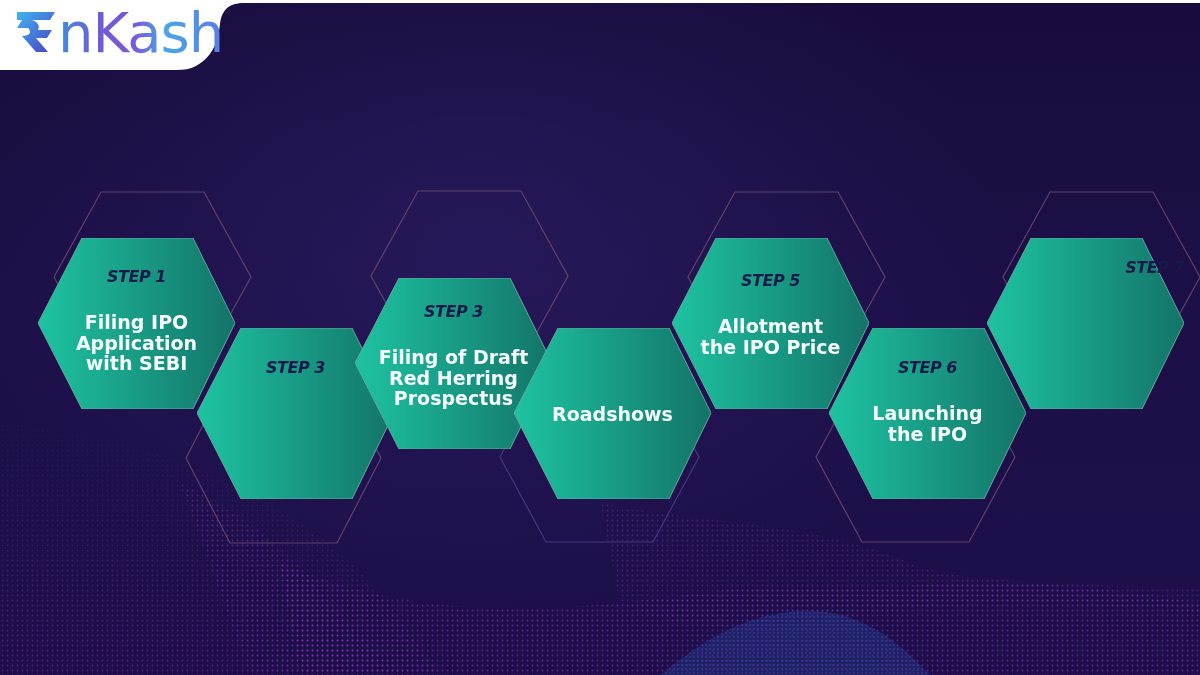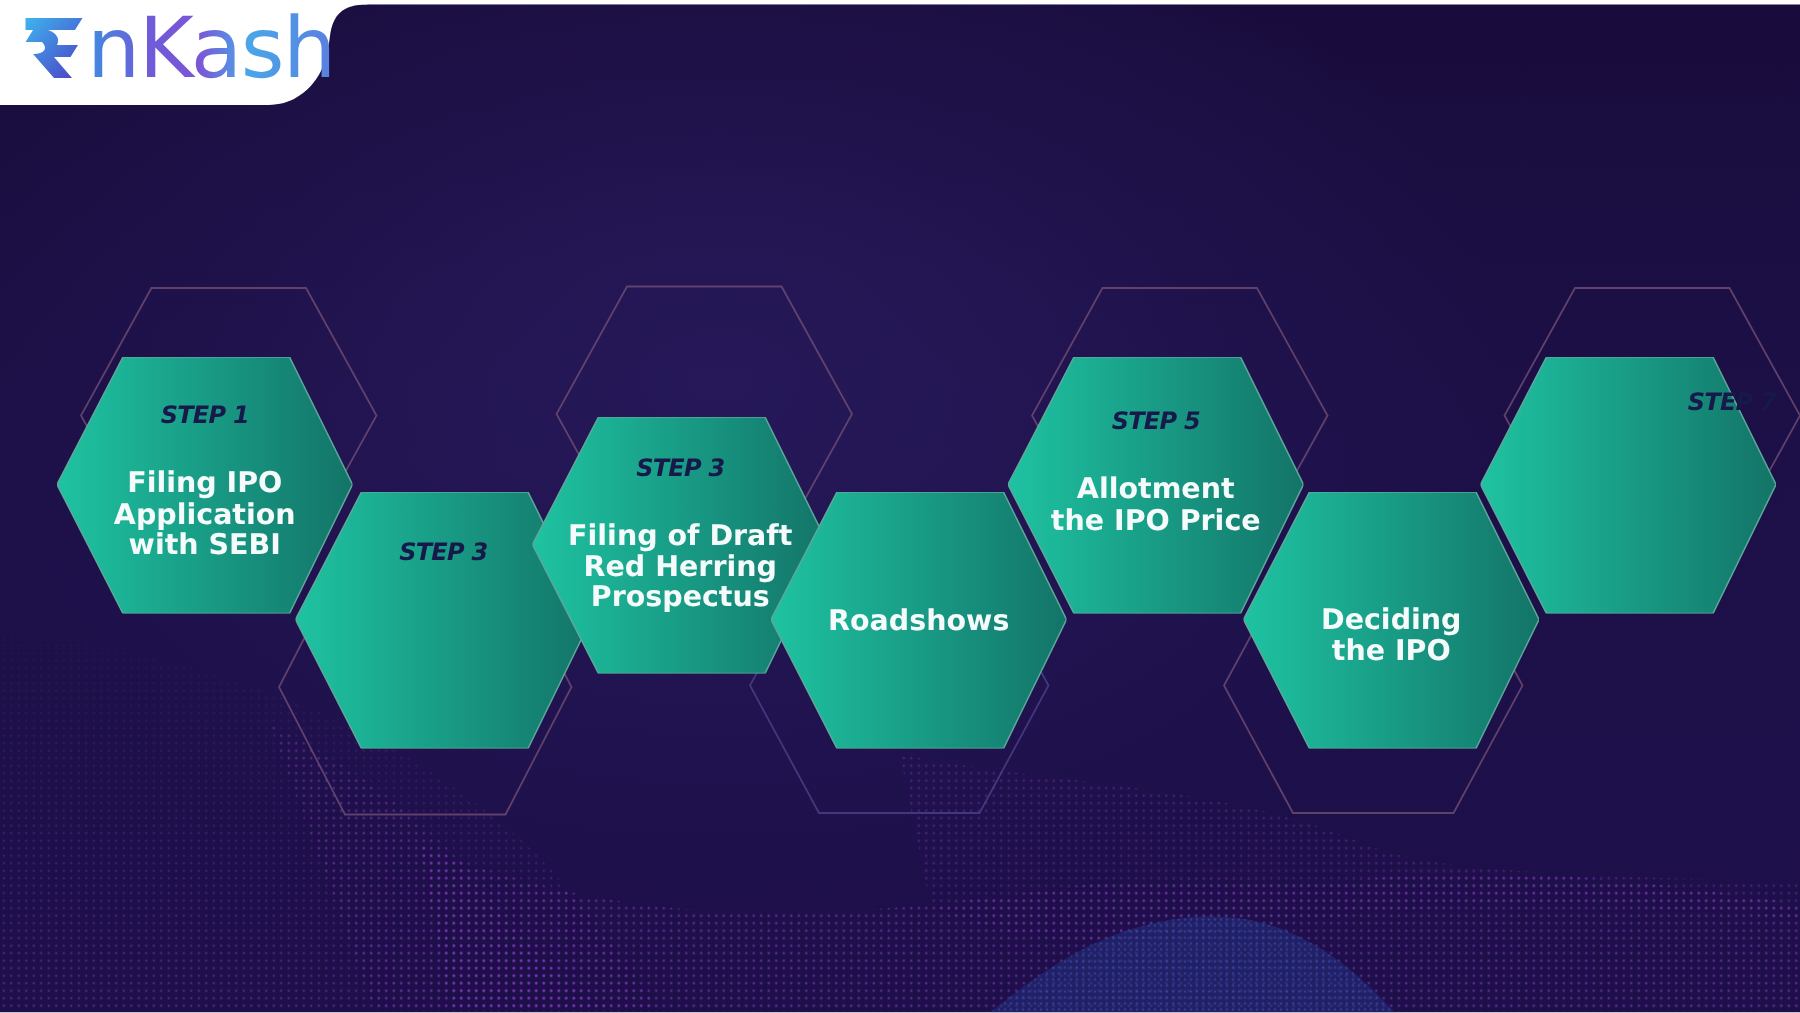--- a/index.html
+++ b/index.html
@@ -208,21 +208,22 @@
     <svg width="197" height="171" viewBox="0 0 197 171">
       <defs>
           <linearGradient id="tg6" x1="0" y1="0" x2="1" y2="0">
             <stop offset="0" stop-color="#1ec3a2"></stop>
             <stop offset="1" stop-color="#137468"></stop>
           </linearGradient>
         </defs>
       <polygon points="44,0 155,0 197,85 155,171 44,171 0,85" fill="url(#tg6)" stroke="#5fa89a" stroke-width="1"></polygon>
     </svg>
     <div class="hex-content">
-      <div class="step-text" style="top:75px;">Deciding
+      <div class="step-label" style="top:30px;">STEP 6</div>
+      <div class="step-text" style="top:75px;">Launching
 the IPO</div>
     </div>
   </div>
 
   <div class="hex-wrap" style="left:987px;top:238px;">
     <svg width="197" height="171" viewBox="0 0 197 171">
       <defs>
           <linearGradient id="tg7" x1="0" y1="0" x2="1" y2="0">
             <stop offset="0" stop-color="#1ec3a2"></stop>
             <stop offset="1" stop-color="#137468"></stop>

